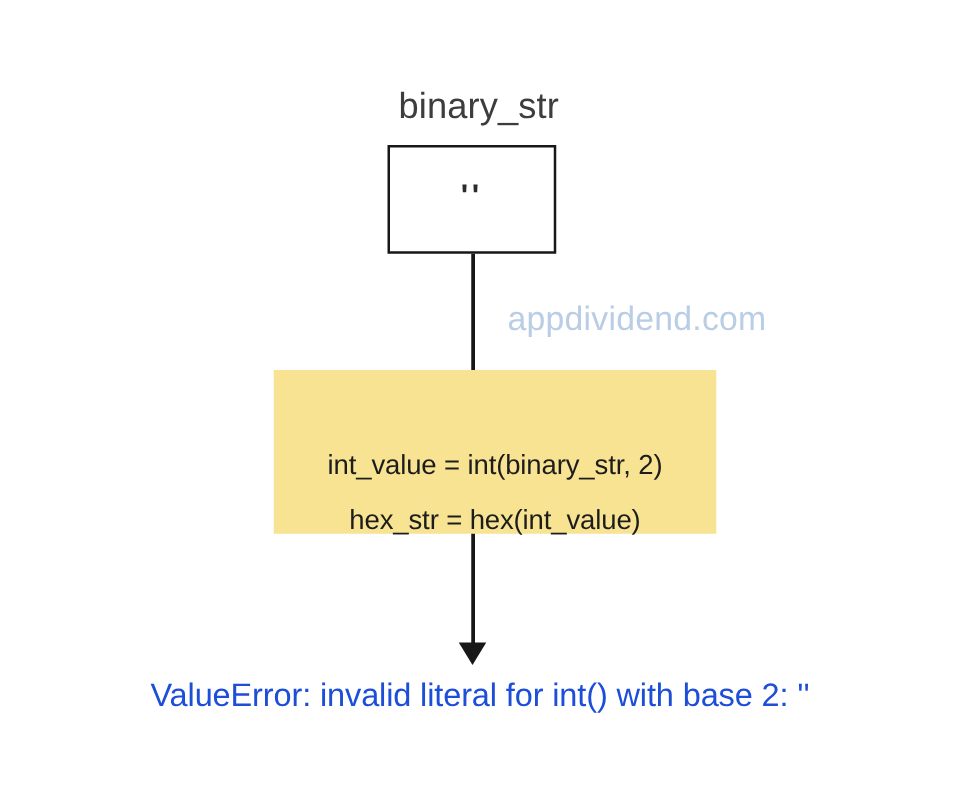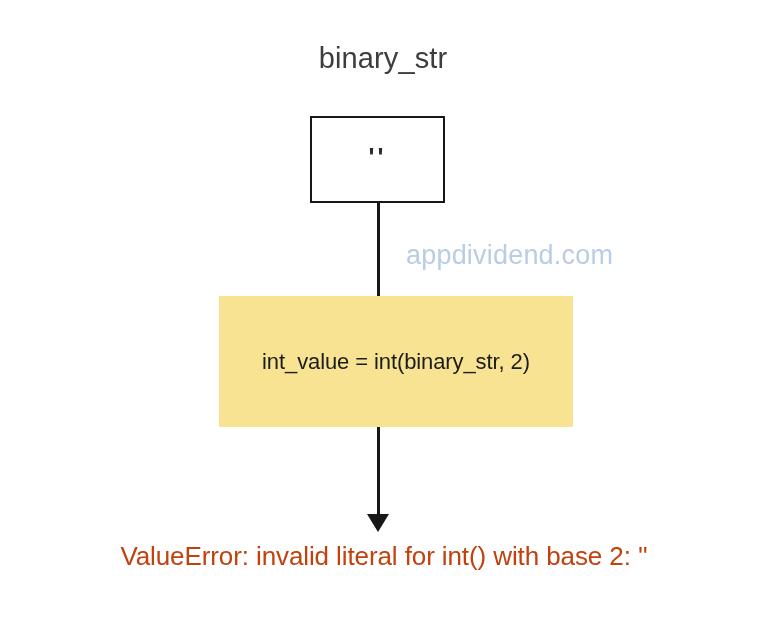--- a/index.html
+++ b/index.html
@@ -20,21 +20,21 @@
     position: absolute;
     inset: 0;
     width: 768px;
     height: 639px;
   }
 
   
   .var-title {
     position: absolute;
     left: 0;
-    top: 44px;
+    top: 71px;
     width: 768px;
     text-align: center;
     font-size: 29px;
     font-weight: 400;
     color: #3d3d3d;
     letter-spacing: 0.1px;
     line-height: 1;
   }
   .var-title .title-inner {
     display: inline-block;
@@ -92,21 +92,21 @@
     position: absolute;
     left: 219px;
     top: 296px;
     width: 354px;
     height: 131px;
     background: #f7e391;
     box-sizing: border-box;
     display: flex;
     flex-direction: column;
     align-items: center;
-    justify-content: center;
+    justify-content: flex-end;
     gap: 22px;
   }
   .code-line {
     font-size: 22px;
     font-weight: 400;
     color: #1c1c1c;
     line-height: 1;
     white-space: nowrap;
     letter-spacing: -0.1px;
   }
@@ -133,21 +133,21 @@
 
   
   .error-message {
     position: absolute;
     left: 0;
     top: 542px;
     width: 768px;
     text-align: center;
     font-size: 26px;
     font-weight: 400;
-    color: #c2410c;
+    color: #1d4ed8;
     line-height: 1.1;
     white-space: nowrap;
     letter-spacing: -0.1px;
   }
 </style>
 </head>
 <body>
 
 <div id="diagram-canvas">
 
@@ -158,20 +158,21 @@
   <div class="value-box">
     <span class="value-box-text">''</span>
   </div>
 
   <div class="connector-line"></div>
 
   <div class="watermark">appdividend.com</div>
 
   <div class="code-block">
     <div class="code-line">int_value = int(binary_str, 2)</div>
+    <div class="code-line">hex_str = hex(int_value)</div>
   </div>
 
   <div class="arrow-shaft"></div>
   <div class="arrow-head"></div>
 
   <div class="error-message">ValueError: invalid literal for int() with base 2: ''</div>
 
 </div>
 
 </body></html>

